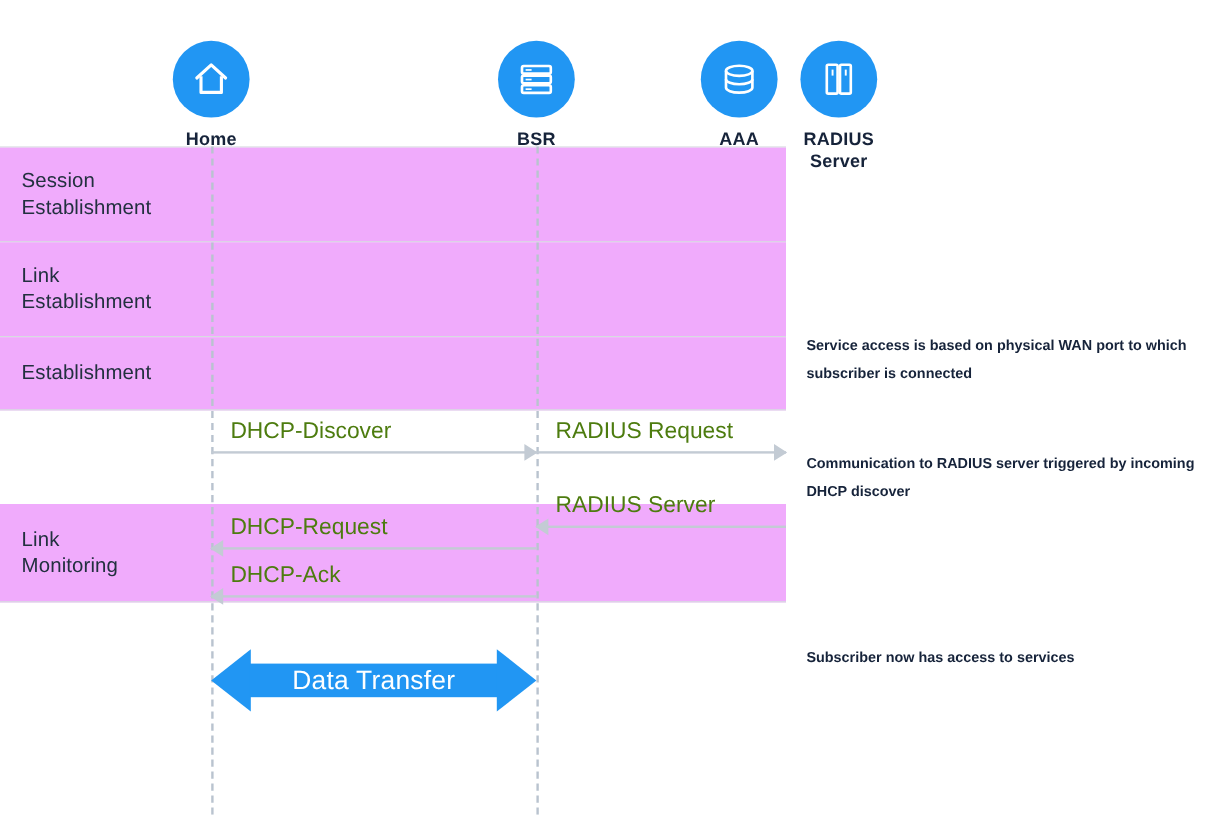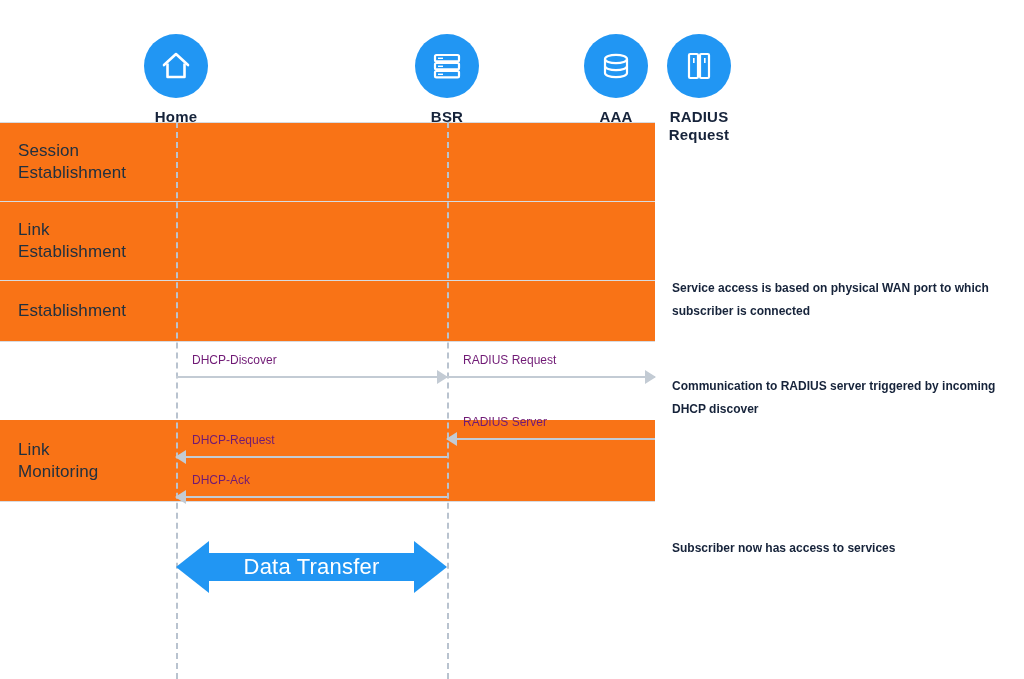--- a/index.html
+++ b/index.html
@@ -57,21 +57,21 @@
     top: 122px;
     width: 655px;
     border-top: 1px solid #d7dbe0;
   }
   .lane {
     position: relative;
     box-sizing: border-box;
     border-bottom: 1px solid #d7dbe0;
     background: #f7f9fb;
   }
-  .lane.alt { background: #f97316; }
+  .lane.alt { background: #f0abfc; }
   .lane.highlight { background: #6cbcf2; border-bottom-color: #6cbcf2; }
   .lane.plain { background: transparent; border-bottom: none; }
 
   .lane-title {
     position: absolute;
     left: 18px;
     top: 50%;
     transform: translateY(-50%);
     font-size: 17px;
     line-height: 22px;
@@ -96,23 +96,23 @@
 
   
   .msg {
     position: absolute;
     height: 40px;
   }
   .msg-label {
     position: absolute;
     left: 16px;
     top: 0;
-    font-size: 12px;
+    font-size: 19px;
     line-height: 20px;
-    color: #701a75;
+    color: #4d7c0f;
     white-space: nowrap;
   }
   .msg-line {
     position: absolute;
     left: 0;
     right: 0;
     top: 26px;
     height: 2px;
     background: #c3cbd4;
   }
@@ -236,21 +236,21 @@
   <div class="actor" style="left:699px">
     <div class="actor-icon">
       <svg width="34" height="34" viewBox="0 0 34 34" aria-hidden="true">
         <rect x="7" y="5" width="9" height="24" rx="1.2" fill="none" stroke="#fff" stroke-width="2.2"></rect>
         <rect x="18" y="5" width="9" height="24" rx="1.2" fill="none" stroke="#fff" stroke-width="2.2"></rect>
         <rect x="11" y="9" width="1.6" height="5" fill="#fff"></rect>
         <rect x="22" y="9" width="1.6" height="5" fill="#fff"></rect>
       </svg>
     </div>
     <div class="actor-label" style="white-space:pre-line">RADIUS
-Request</div>
+Server</div>
   </div>
 
 </div>
 
 <div id="lane-table">
 
   <div class="lane alt" style="height:79px">
     <div class="lane-title">Session
 Establishment</div>
   </div>

